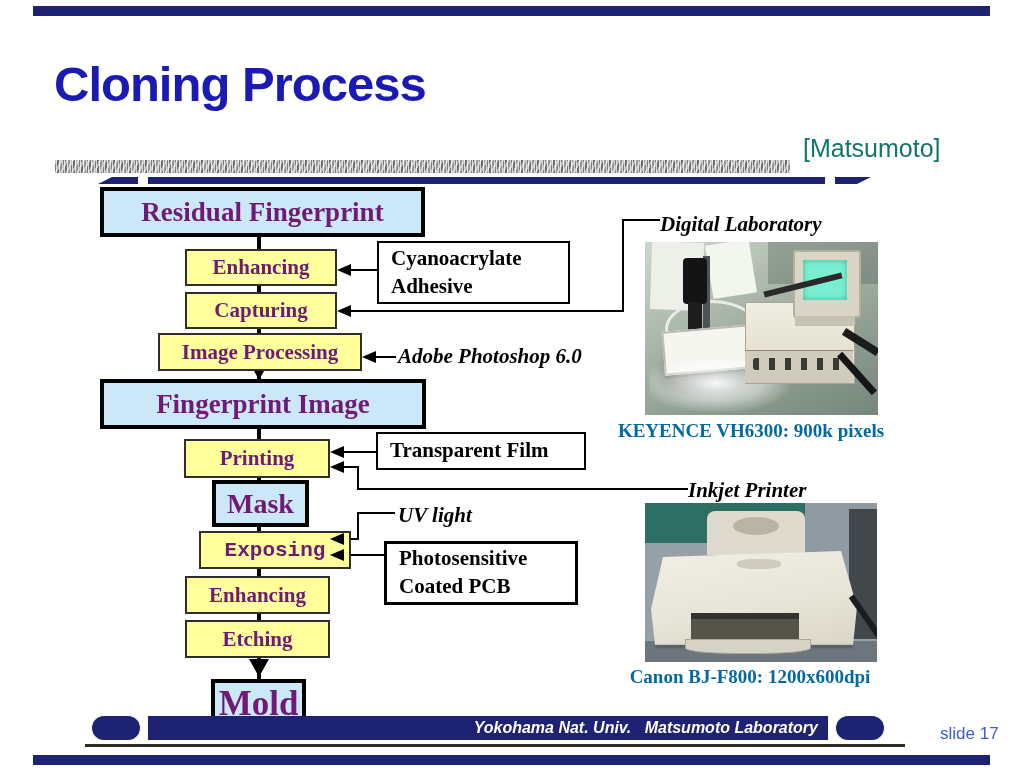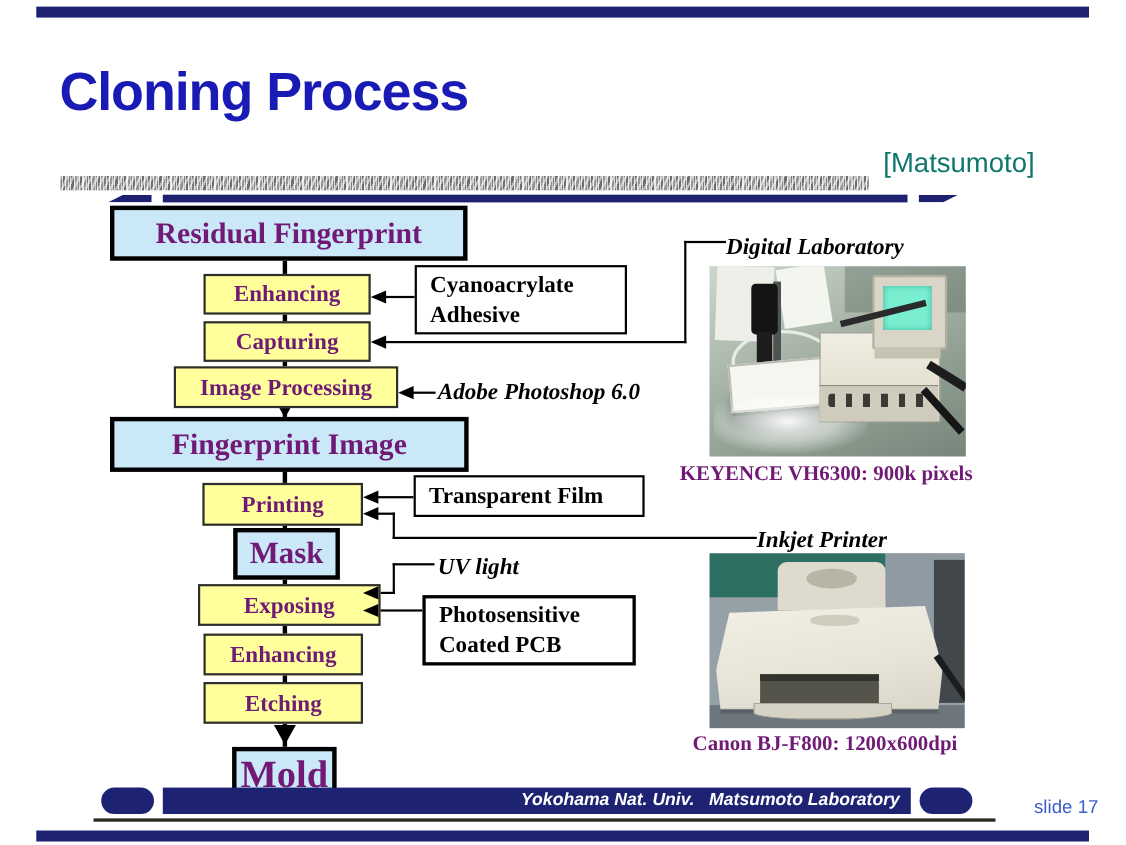--- a/index.html
+++ b/index.html
@@ -21,21 +21,21 @@
   .box{position:absolute;box-sizing:border-box;display:flex;align-items:center;justify-content:center;
        font-family:"Liberation Serif",serif;font-weight:bold;color:#701a75;z-index:2;text-align:center;}
   .step{background:#ffff9c;border:2px solid #2e2e2e;font-size:21px;}
   .major{background:#cbe8f8;border:4px solid #000;font-size:27px;}
   .wbox{position:absolute;box-sizing:border-box;background:#fff;z-index:2;
         font-family:"Liberation Serif",serif;font-weight:bold;color:#000;font-size:21px;
         line-height:1.32;padding:5px 12px;display:flex;align-items:center;}
   .ital{position:absolute;font-family:"Liberation Serif",serif;font-style:italic;font-weight:bold;
         font-size:21px;color:#000;z-index:2;white-space:nowrap;}
   .cap{position:absolute;font-family:"Liberation Serif",serif;font-weight:bold;font-size:19px;
-       color:#701a75;text-align:center;z-index:2;white-space:nowrap;}
+       color:#0369a1;text-align:center;z-index:2;white-space:nowrap;}
   .line{position:absolute;background:#000;z-index:1;}
   .ah-left{position:absolute;width:0;height:0;border-top:6px solid transparent;
            border-bottom:6px solid transparent;border-right:14px solid #000;z-index:3;}
   .tri-down{position:absolute;width:0;height:0;border-left:10px solid transparent;
             border-right:10px solid transparent;border-top:18px solid #000;z-index:1;}
   
   .photo{position:absolute;overflow:hidden;z-index:2;}
   .photo *{position:absolute;}
   
   .pill{position:absolute;top:716px;height:24px;background:#1e2272;border-radius:12px;}
@@ -65,21 +65,21 @@
   <div class="tri-down" style="left:249px;top:362px;"></div>
   <div class="tri-down" style="left:249px;top:659px;"></div>
 
   <div class="box major" style="left:100px;top:187px;width:325px;height:50px;">Residual Fingerprint</div>
   <div class="box step" style="left:185px;top:249px;width:152px;height:37px;">Enhancing</div>
   <div class="box step" style="left:185px;top:292px;width:152px;height:37px;">Capturing</div>
   <div class="box step" style="left:158px;top:333px;width:204px;height:38px;">Image Processing</div>
   <div class="box major" style="left:100px;top:379px;width:326px;height:50px;">Fingerprint Image</div>
   <div class="box major" style="left:212px;top:480px;width:97px;height:47px;font-size:28px;">Mask</div>
   <div class="box step" style="left:184px;top:439px;width:146px;height:39px;">Printing</div>
-  <div class="box step" style="left:180px;top:531px;width:166px;height:38px;">Exposing</div>
+  <div class="box step" style="left:199px;top:531px;width:152px;height:38px;font-family:Liberation Mono, monospace;">Exposing</div>
   <div class="box step" style="left:185px;top:576px;width:145px;height:38px;">Enhancing</div>
   <div class="box step" style="left:185px;top:620px;width:145px;height:38px;">Etching</div>
   <div class="box major" style="left:211px;top:679px;width:95px;height:49px;font-size:35px;">Mold</div>
 
   <div class="wbox" style="left:377px;top:241px;width:193px;height:63px;border:2px solid #000;">Cyanoacrylate Adhesive</div>
   <div class="wbox" style="left:376px;top:432px;width:210px;height:38px;border:2px solid #000;">Transparent Film</div>
   <div class="wbox" style="left:384px;top:541px;width:194px;height:64px;border:3px solid #000;">Photosensitive Coated PCB</div>
 
   <div class="ital" style="left:398px;top:344px;">Adobe Photoshop 6.0</div>
   <div class="ital" style="left:398px;top:503px;">UV light</div>

